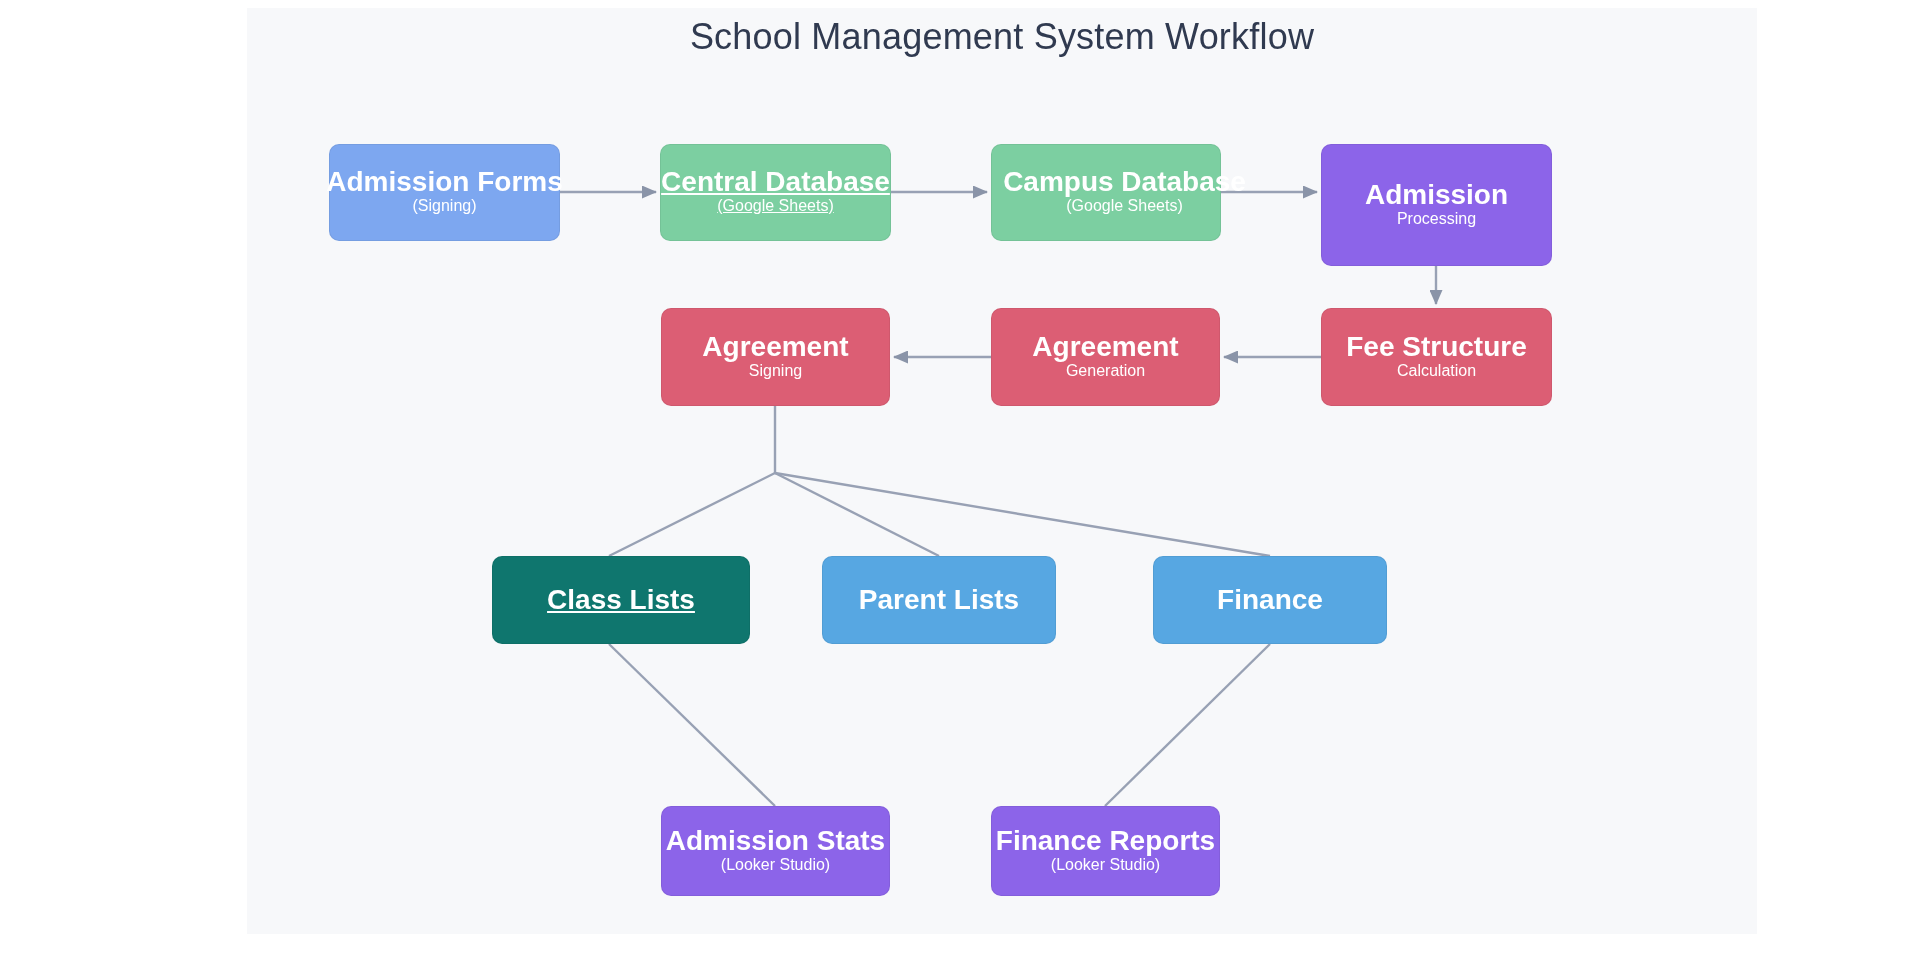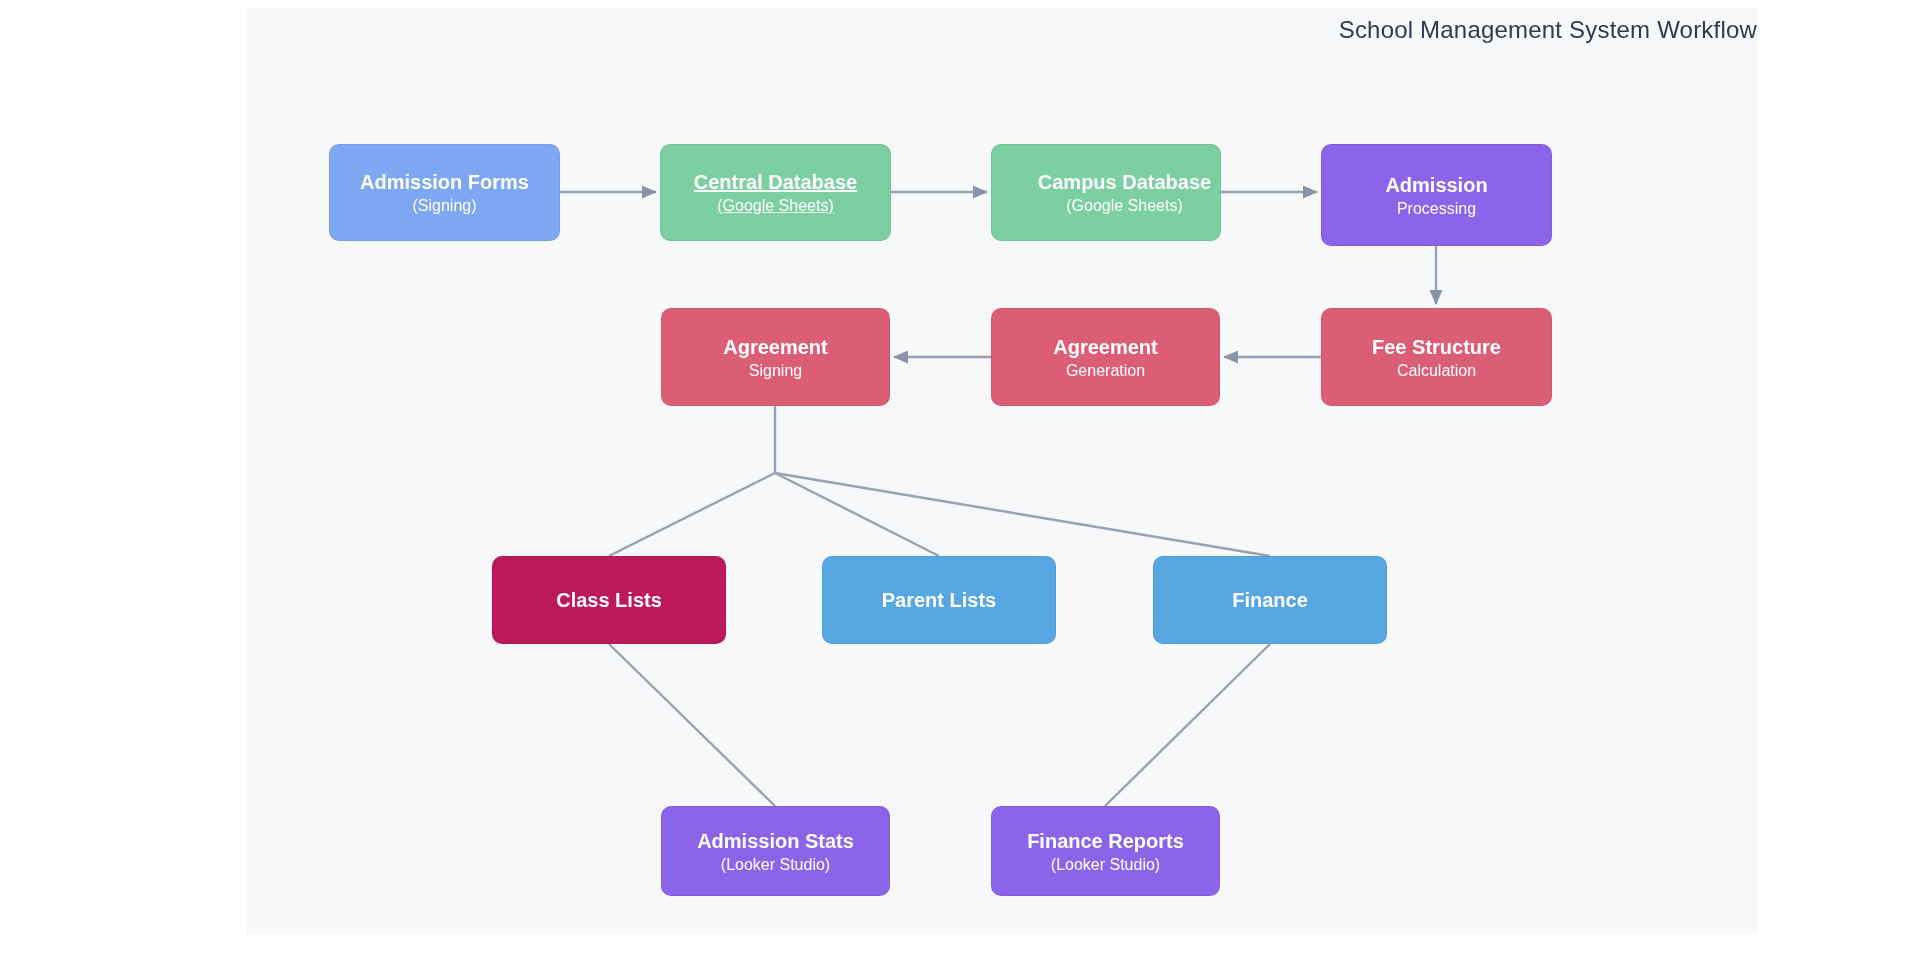--- a/index.html
+++ b/index.html
@@ -20,39 +20,39 @@
   #edge-layer {
     position: absolute;
     left: 0;
     top: 0;
   }
   .diagram-title {
     position: absolute;
     left: 247px;
     top: 16px;
     width: 1510px;
-    text-align: right;
-    font-size: 24px;
+    text-align: center;
+    font-size: 36px;
     font-weight: 500;
     letter-spacing: 0.2px;
   }
   .node {
     position: absolute;
     box-sizing: border-box;
     border-radius: 10px;
     border: 1px solid rgba(0,0,0,0.06);
     display: flex;
     flex-direction: column;
     align-items: center;
     justify-content: center;
     color: #ffffff;
     text-align: center;
   }
   .node .label {
-    font-size: 20px;
+    font-size: 28px;
     font-weight: bold;
     line-height: 26px;
     white-space: nowrap;
   }
   .node .sublabel {
     font-size: 16px;
     font-weight: 400;
     line-height: 21px;
     white-space: nowrap;
   }
@@ -96,37 +96,37 @@
         <div class="sublabel">(Signing)</div>
       </div>
       <div class="node" style="left: 660px; top: 144px; width: 231px; height: 97px; background: rgb(124, 207, 161); text-decoration: underline;">
         <div class="label">Central Database</div>
         <div class="sublabel">(Google Sheets)</div>
       </div>
       <div class="node" style="left: 991px; top: 144px; width: 230px; height: 97px; background: rgb(124, 207, 161); padding-left: 37px;">
         <div class="label">Campus Database</div>
         <div class="sublabel">(Google Sheets)</div>
       </div>
-      <div class="node" style="left: 1321px; top: 144px; width: 231px; height: 102px; background: rgb(140, 100, 233);">
+      <div class="node" style="left: 1321px; top: 144px; width: 231px; height: 122px; background: rgb(140, 100, 233);">
         <div class="label">Admission</div>
         <div class="sublabel">Processing</div>
       </div>
       <div class="node" style="left: 661px; top: 308px; width: 229px; height: 98px; background: rgb(220, 94, 116);">
         <div class="label">Agreement</div>
         <div class="sublabel">Signing</div>
       </div>
       <div class="node" style="left: 991px; top: 308px; width: 229px; height: 98px; background: rgb(220, 94, 116);">
         <div class="label">Agreement</div>
         <div class="sublabel">Generation</div>
       </div>
       <div class="node" style="left: 1321px; top: 308px; width: 231px; height: 98px; background: rgb(220, 94, 116);">
         <div class="label">Fee Structure</div>
         <div class="sublabel">Calculation</div>
       </div>
-      <div class="node" style="left: 492px; top: 556px; width: 234px; height: 88px; background: #be185d;">
+      <div class="node" style="left: 492px; top: 556px; width: 258px; height: 88px; background: #0f766e; text-decoration: underline;">
         <div class="label">Class Lists</div>
       </div>
       <div class="node" style="left: 822px; top: 556px; width: 234px; height: 88px; background: rgb(87, 167, 226);">
         <div class="label">Parent Lists</div>
       </div>
       <div class="node" style="left: 1153px; top: 556px; width: 234px; height: 88px; background: rgb(87, 167, 226);">
         <div class="label">Finance</div>
       </div>
       <div class="node" style="left: 661px; top: 806px; width: 229px; height: 90px; background: rgb(140, 100, 233);">
         <div class="label">Admission Stats</div>

